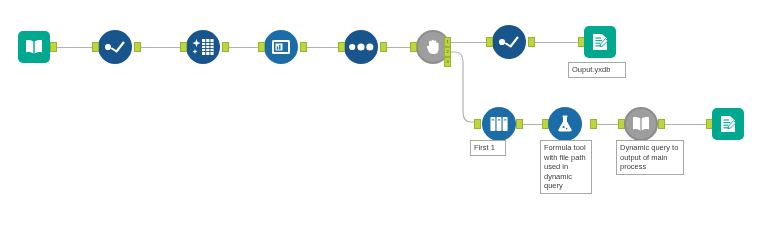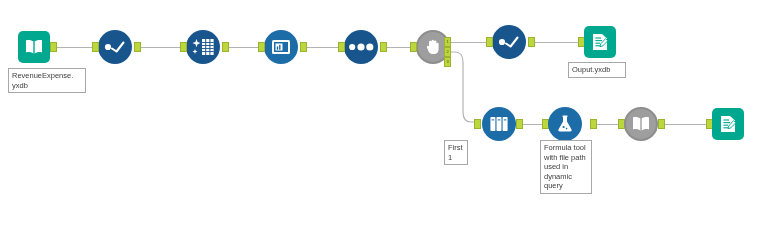--- a/index.html
+++ b/index.html
@@ -245,24 +245,23 @@
           <line x1="5.4" y1="6" x2="11" y2="6"></line>
           <line x1="5.4" y1="8.6" x2="12" y2="8.6"></line>
           <line x1="5.4" y1="11.2" x2="10" y2="11.2"></line>
           <line x1="5.4" y1="13.8" x2="12.5" y2="13.8"></line>
         </g>
         <path d="M15.6 6.6 L17.8 8.8 L12.6 14 L10 14.6 L10.6 12 Z" fill="#ffffff" stroke="#00a88f" stroke-width="0.9" stroke-linejoin="round"></path>
       </svg>
     </div>
   </div>
 
-  <div class="label" style="left:8px;top:68px;width:78px;">RevenueExpense.
-yxdb</div>
 
   <div class="label" style="left:568px;top:62px;width:58px;">Ouput.yxdb</div>
 
-  <div class="label" style="left:444px;top:140px;width:24px;">First 1</div>
+  <div class="label" style="left:470px;top:140px;width:36px;">First 1</div>
 
   <div class="label" style="left:540px;top:140px;width:52px;">Formula tool with file path used in dynamic query</div>
 
+  <div class="label" style="left:616px;top:140px;width:68px;">Dynamic query to output of main process</div>
 
 
 </div>
 
 </body></html>

